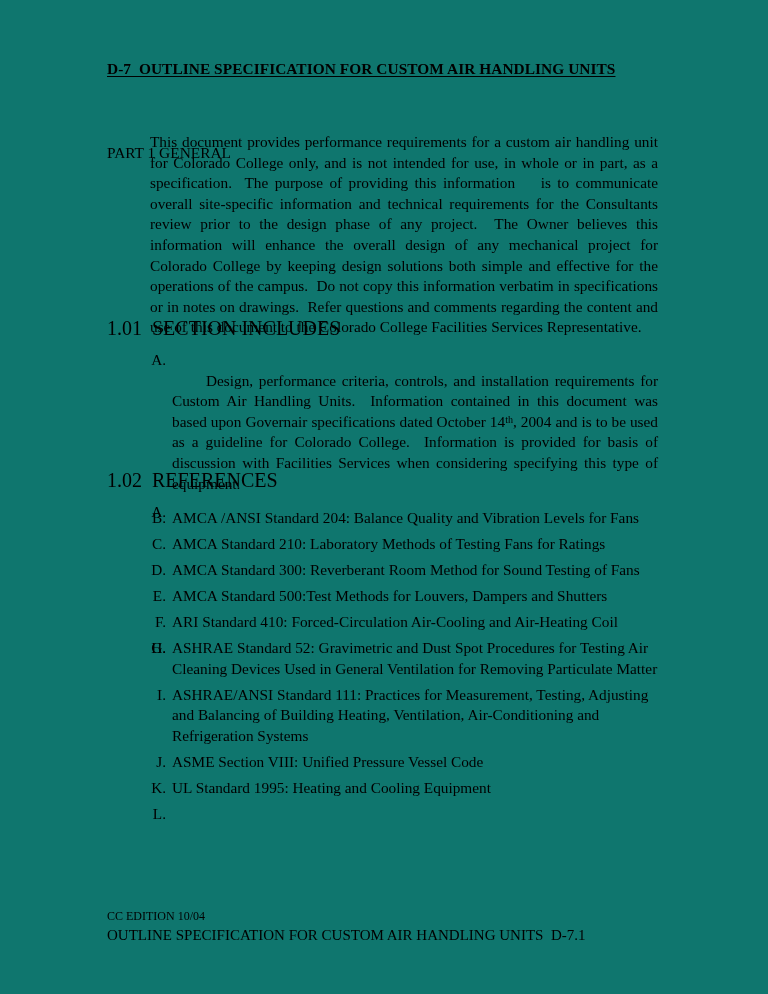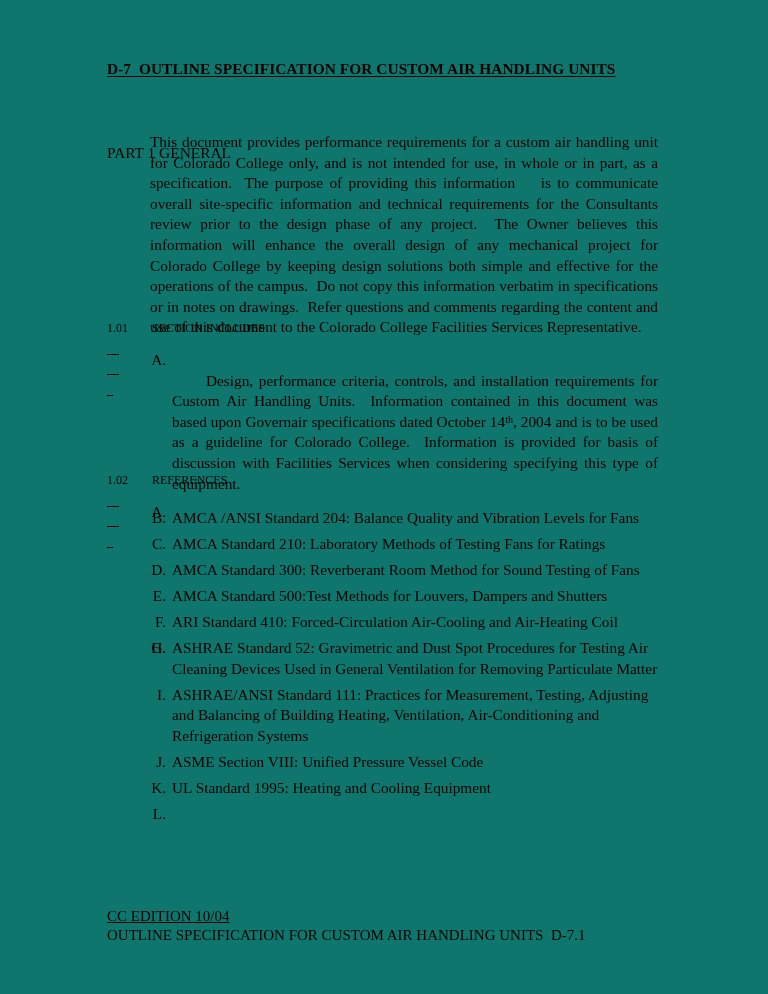--- a/index.html
+++ b/index.html
@@ -61,24 +61,23 @@
     line-height: 20.6px;
     text-align: justify;
     text-justify: inter-word;
     white-space: pre-wrap;
     hyphens: manual;
   }
 
   
   .sec-head {
     position: absolute;
-    font-size: 12px;
+    font-size: 20px;
     line-height: 20.6px;
     white-space: pre;
-    text-decoration: underline;
   }
   .sec-head .num {
     position: absolute;
     left: 0;
     top: 0;
   }
   .sec-head .ttl {
     position: absolute;
     left: 45px;
     top: 0;
@@ -117,24 +116,23 @@
   }
 
   
   .footer {
     position: absolute;
     left: 107px;
     top: 908px;
     width: 600px;
   }
   .footer .l1 {
-    font-size: 15px;
+    font-size: 12px;
     line-height: 17.5px;
     white-space: pre;
-    text-decoration: underline;
   }
   .footer .l2 {
     font-size: 15.0px;
     line-height: 19px;
     white-space: pre;
   }
 </style>
 </head>
 <body>
 

